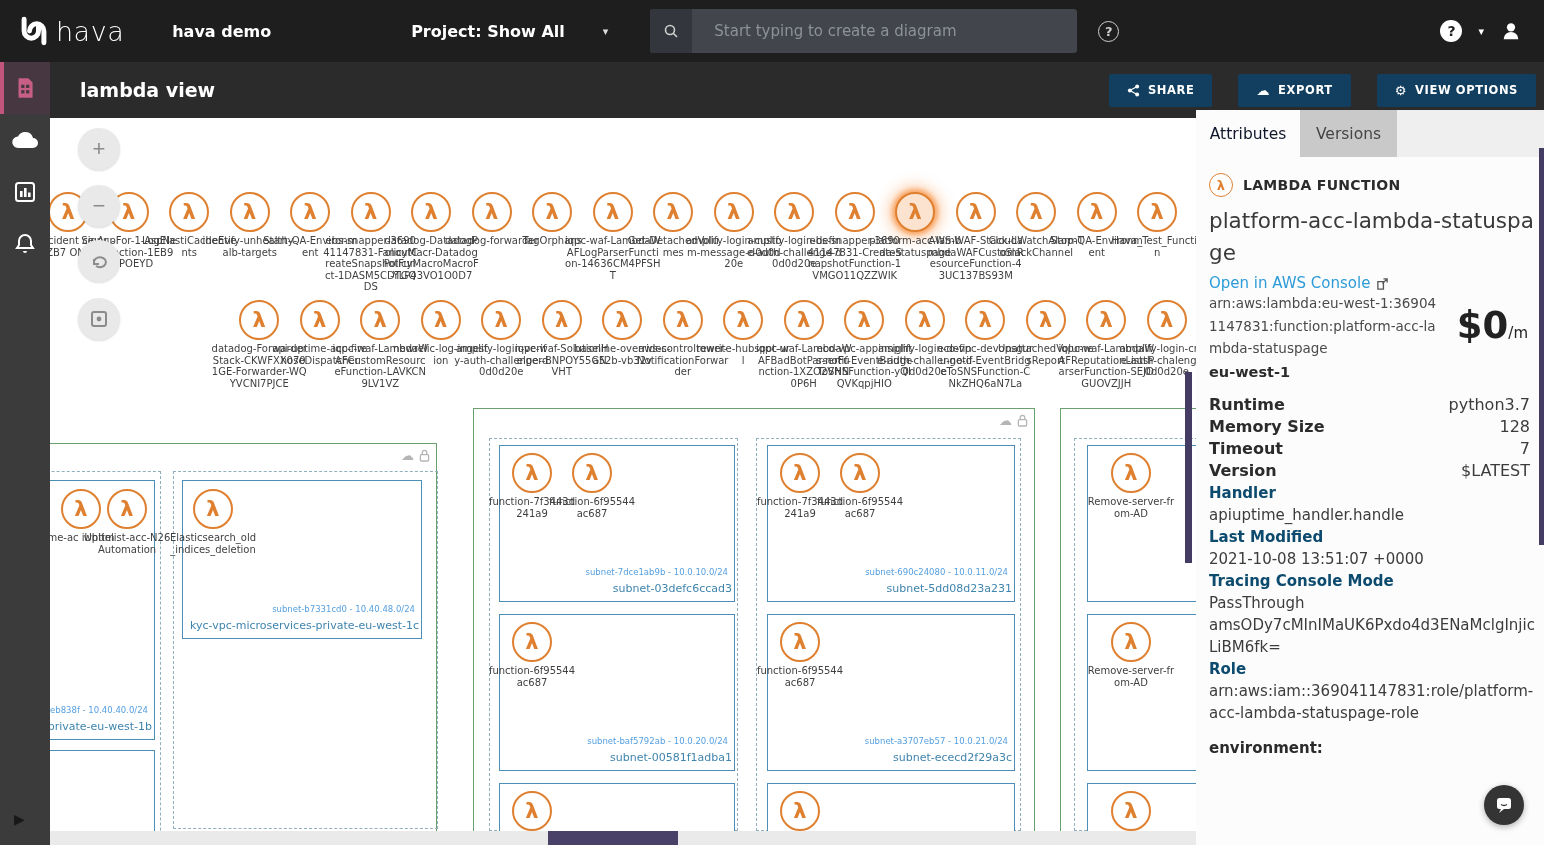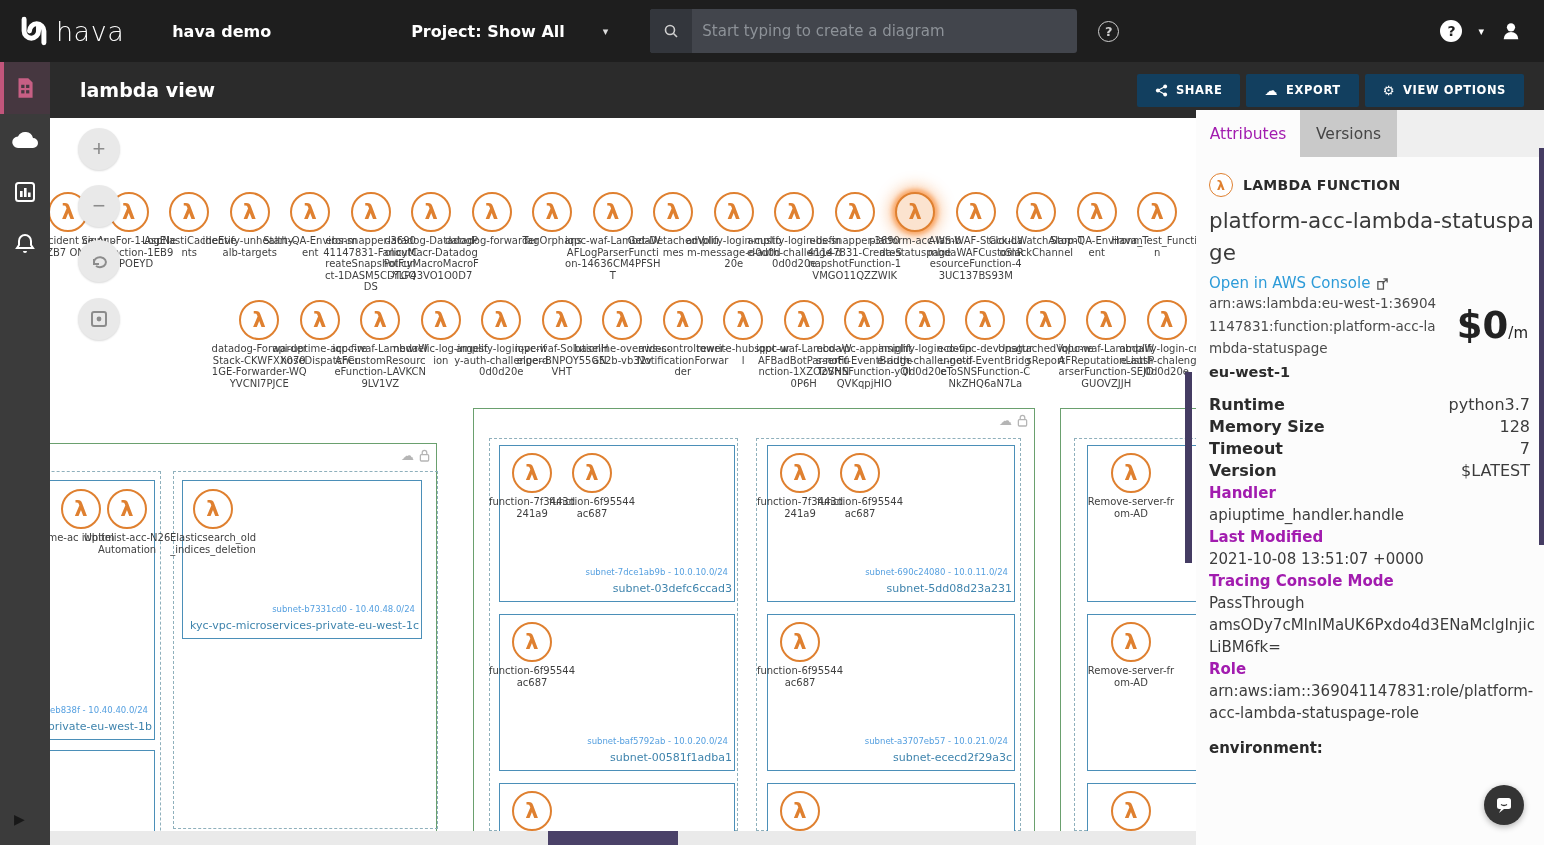--- a/index.html
+++ b/index.html
@@ -9,42 +9,42 @@
   
   .navbar { position:absolute; left:0; top:0; width:1544px; height:62px; background:#1e1e1e;
     display:flex; align-items:center; z-index:30; }
   .logo { display:flex; align-items:center; margin-left:16px; }
   .logo-text { color:#fff; font-size:27px; font-weight:300; letter-spacing:.5px; margin-left:4px; }
   .workspace { color:#fff; font-size:16px; font-weight:bold; margin-left:48px; }
   .project { color:#fff; font-size:16px; font-weight:bold; margin-left:140px; display:flex; align-items:center; cursor:pointer; }
   .project .chev { color:#ddd; font-size:11px; margin-left:38px; }
   .search { margin-left:42px; width:427px; height:44px; background:#42454c; border-radius:3px; display:flex; overflow:hidden; }
   .search-btn { width:42px; height:44px; background:#33363c; display:flex; align-items:center; justify-content:center; }
-  .search input { flex:1; background:transparent; border:none; outline:none; color:#cfd2d6; font-size:15px; padding:0 10px;
+  .search input { flex:1; background:transparent; border:none; outline:none; color:#cfd2d6; font-size:15px; padding:0 22px;
     font-family:"DejaVu Sans","Liberation Sans",sans-serif; }
   .search input::placeholder { color:#8d9298; }
   .help-outline { width:21px; height:21px; border:1.5px solid #cfcfcf; border-radius:50%; color:#cfcfcf; font-size:13px;
     display:flex; align-items:center; justify-content:center; margin-left:21px; font-weight:bold; }
   .nav-right { margin-left:auto; margin-right:22px; display:flex; align-items:center; gap:16px; }
   .help-filled { width:22px; height:22px; background:#fff; border-radius:50%; color:#1e1e1e; font-size:14px; font-weight:bold;
     display:flex; align-items:center; justify-content:center; }
   .nav-chev { color:#fff; font-size:11px; }
 
   
   .sidebar { position:absolute; left:0; top:62px; width:50px; height:783px; background:#3b3b3b; z-index:25; }
   .side-item { width:50px; height:52px; display:flex; align-items:center; justify-content:center; position:relative; cursor:pointer; }
   .side-item.active { background:#463740; }
   .side-item.active::before { content:""; position:absolute; left:0; top:0; width:4px; height:100%; background:#c2557b; }
   .side-collapse { position:absolute; left:14px; bottom:18px; color:#181818; font-size:14px; cursor:pointer; }
 
   
   .toolbar { position:absolute; left:50px; top:62px; width:1494px; height:56px; background:#2b2b2b;
     display:flex; align-items:center; z-index:20; }
   .view-title { color:#fff; font-size:19px; font-weight:bold; margin-left:30px; }
-  .tb-buttons { margin-left:auto; margin-right:20px; display:flex; gap:6px;padding-left:32px; }
+  .tb-buttons { margin-left:auto; margin-right:8px; display:flex; gap:26px;padding-left:32px; }
   .tb-btn { height:33px; background:#123f5f; color:#fff; border:none; border-radius:2px; font-size:11.5px; font-weight:bold;
     letter-spacing:.6px; padding:0 18px; display:flex; align-items:center; gap:8px; cursor:pointer;
     font-family:"DejaVu Sans","Liberation Sans",sans-serif; }
   .tb-btn .g { font-size:13px; }
 
   
   .canvas { position:absolute; left:50px; top:118px; width:1146px; height:727px; background:#fff; overflow:hidden; z-index:5; }
   .ctrl { position:absolute; left:28px; width:42px; height:42px; border-radius:50%; background:#e9e9e9; border:none;
     color:#8c8c8c; font-size:22px; display:flex; align-items:center; justify-content:center; cursor:pointer;
     box-shadow:0 1px 2px rgba(0,0,0,.15); z-index:12; }
@@ -68,39 +68,39 @@
   .cidr { position:absolute; right:6px; bottom:24px; font-size:8.5px; color:#56a0e0; white-space:nowrap; }
   .snname { position:absolute; right:2px; bottom:6px; font-size:11px; color:#3f84ad; white-space:nowrap; }
 
   .hscroll { position:absolute; left:0; bottom:0; width:1146px; height:14px; background:#eaeaea; z-index:14; }
   .hthumb { position:absolute; left:498px; top:0; width:130px; height:14px; background:#4a4168; }
   .vthumb { position:absolute; right:4px; top:254px; width:7px; height:191px; background:#453c63; z-index:14; }
 
   
   .panel { position:absolute; left:1196px; top:110px; width:348px; height:735px; background:#fcfcfc; z-index:22; }
   .tabs { display:flex; height:47px; background:#efefef; }
-  .tab { width:104px; display:flex; align-items:center; justify-content:center; font-size:15.5px; color:#a21caf; cursor:pointer; }
+  .tab { width:104px; display:flex; align-items:center; justify-content:center; font-size:15.5px; color:#0f172a; cursor:pointer; }
   .tab.active { background:#fcfcfc; }
   .tab.inactive { background:#c9c9c9; color:#454545; width:97px; }
   .panel-body { padding:16px 14px 0 13px; position:relative; }
   .rtype { display:flex; align-items:center; gap:10px; font-size:14px; font-weight:bold; color:#2b2b2b; letter-spacing:.3px; }
   .rtype .lam { width:24px; height:24px; border-width:1.8px; } .rtype .lam .g { font-size:13px; }
   .ptitle { margin-top:8px; width:335px; font-size:21.5px; line-height:32px; color:#3a3a3a; word-break:break-all; }
   .plink { margin-top:5px; display:flex; align-items:center; gap:6px; color:#2d9bd8; font-size:15px; cursor:pointer; }
   .arnrow { position:relative; margin-top:0; }
   .arn { width:232px; font-size:13.5px; line-height:22.5px; color:#4a4a4a; word-break:break-all; }
   .price { position:absolute; right:2px; top:12px; color:#222; }
   .price .big { font-size:37px; font-weight:600; }
   .price .unit { font-size:15px; }
   .region { margin-top:4px; font-size:14.5px; font-weight:bold; color:#2b2b2b; }
   .attrs { margin-top:14px; }
   .attr-row { display:flex; font-size:16px; line-height:22px;justify-content:space-between; }
   .attr-row .k { width:146px; font-weight:bold; color:#2b2b2b; flex:none; }
   .attr-row .v { color:#3c3c3c; }
-  .attr-stacked .k { font-size:15px; font-weight:bold; color:#a21caf; line-height:22px; }
+  .attr-stacked .k { font-size:15px; font-weight:bold; color:#0c4a6e; line-height:22px; }
   .attr-stacked .v { font-size:15px; color:#3c3c3c; line-height:22px; word-break:break-all; width:330px; }
   .tags-h { margin-top:20px; display:flex; align-items:center; gap:8px; font-size:18px; color:#4f4f4f; }
   .tagkey { margin-top:15px; font-size:15px; font-weight:bold; color:#2b2b2b; }
   .panel-scroll { position:absolute; right:0; top:38px; width:5px; height:397px; background:#453c63; z-index:30; }
 
   .chat-fab { position:absolute; left:1484px; top:785px; width:40px; height:40px; border-radius:50%; background:#343434;
     display:flex; align-items:center; justify-content:center; z-index:40; cursor:pointer; box-shadow:0 2px 6px rgba(0,0,0,.3); }
 </style>
 </head>
 <body>

